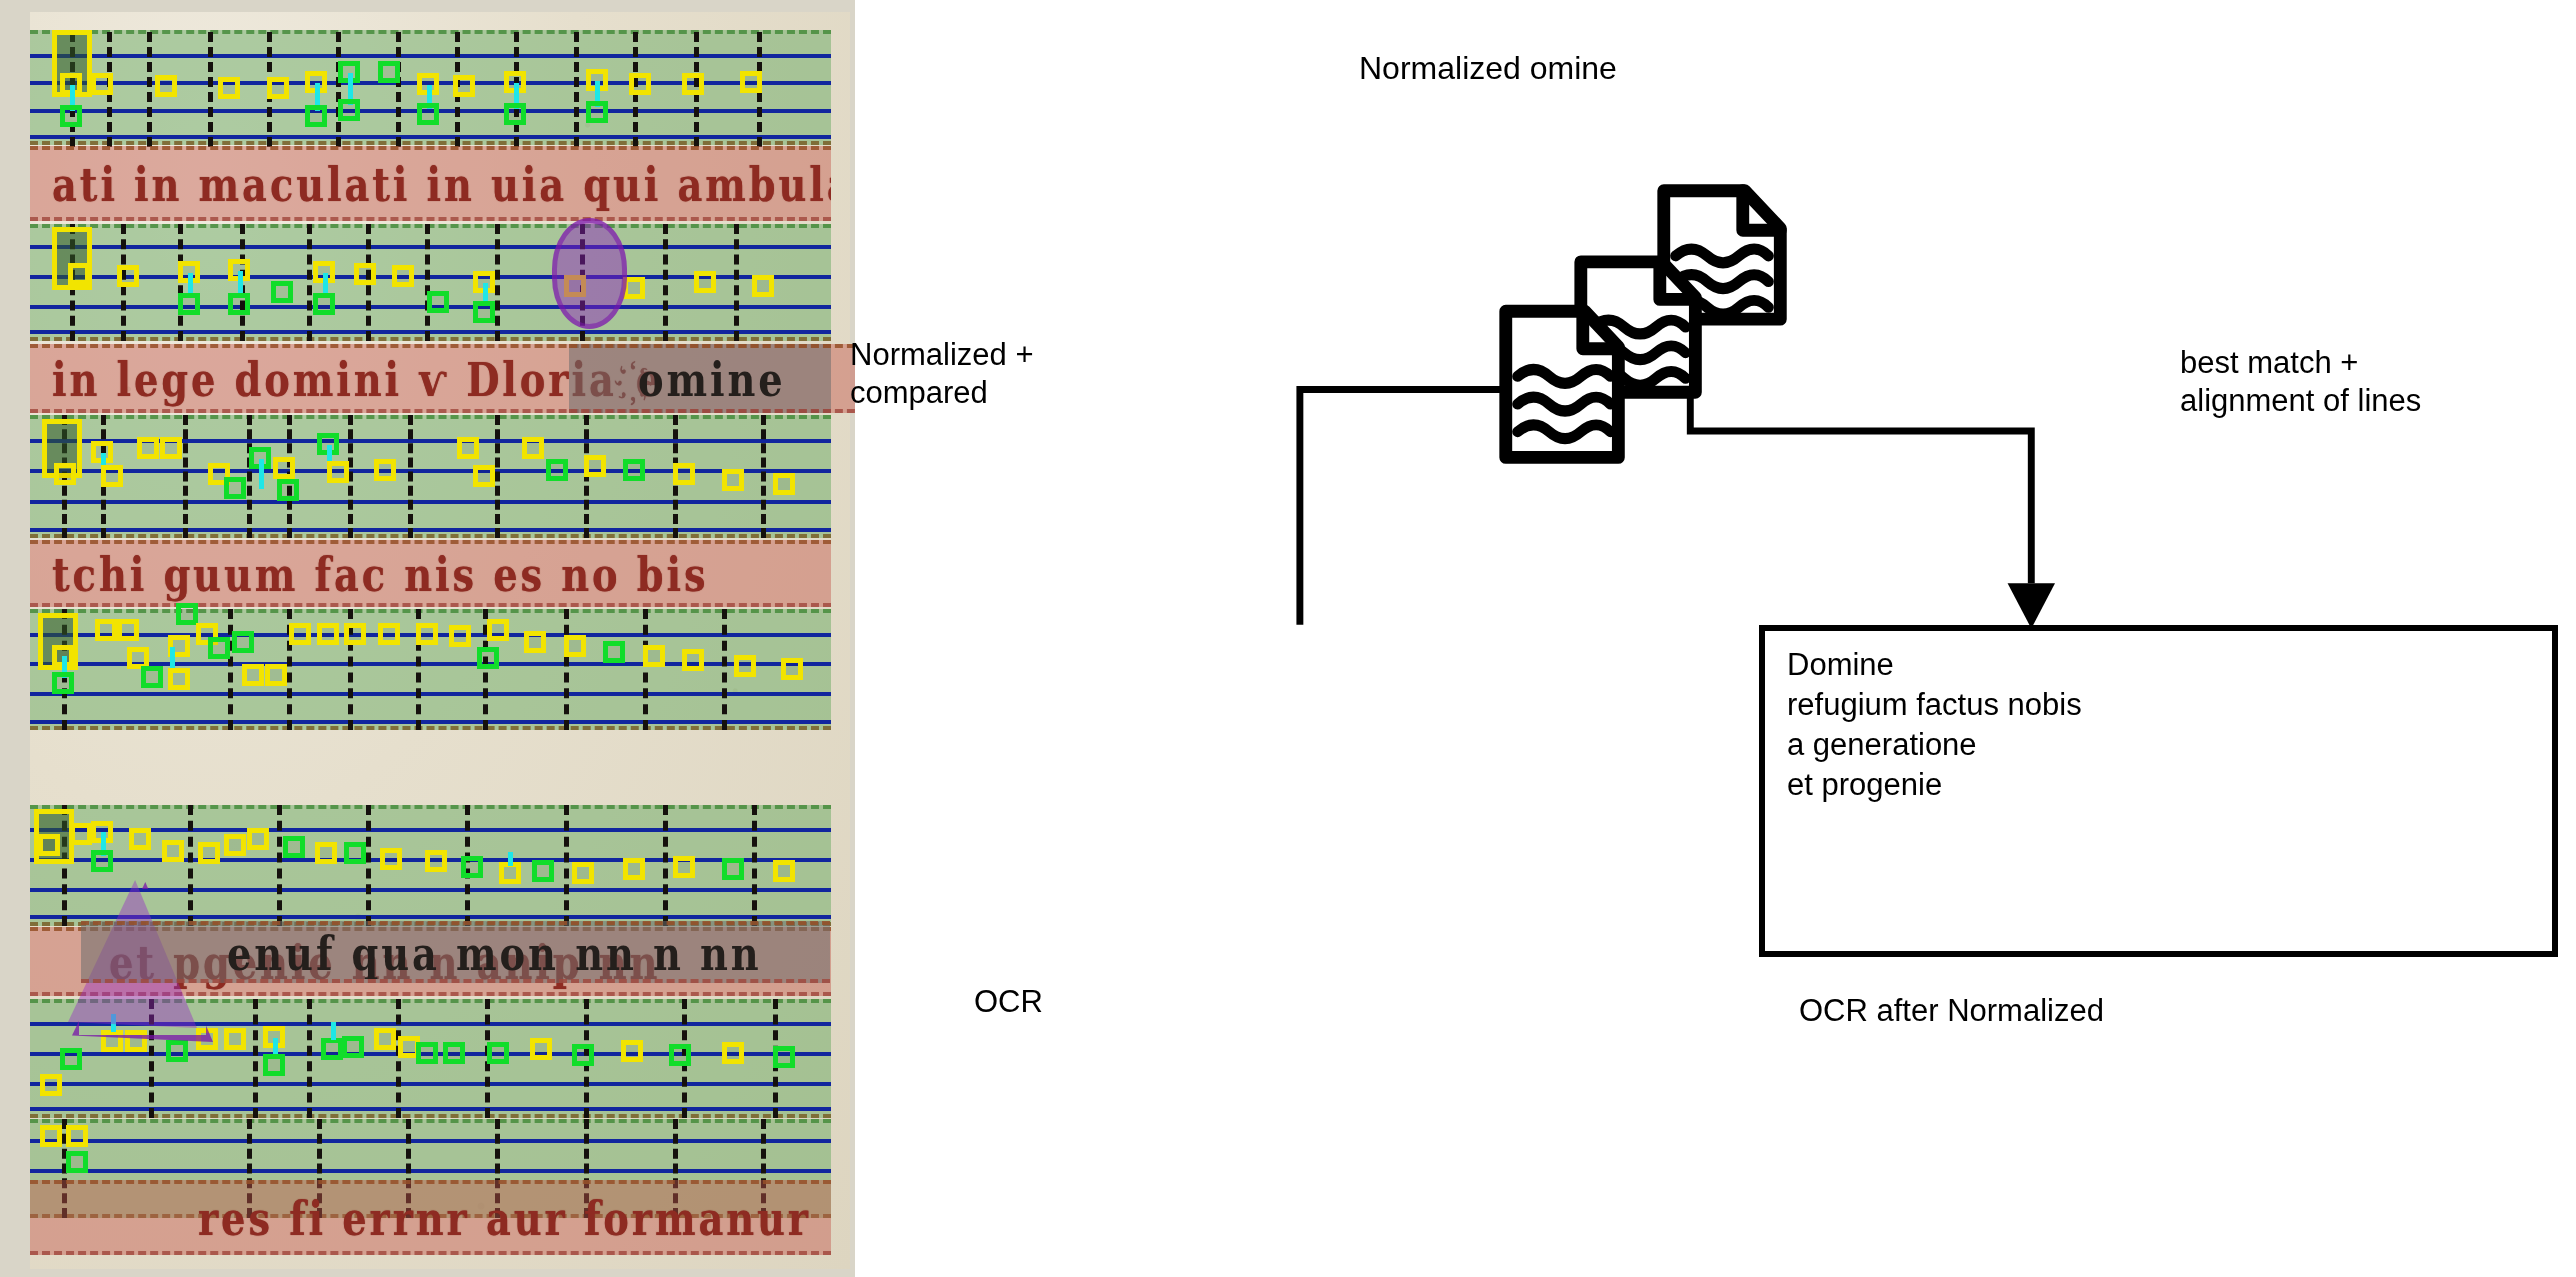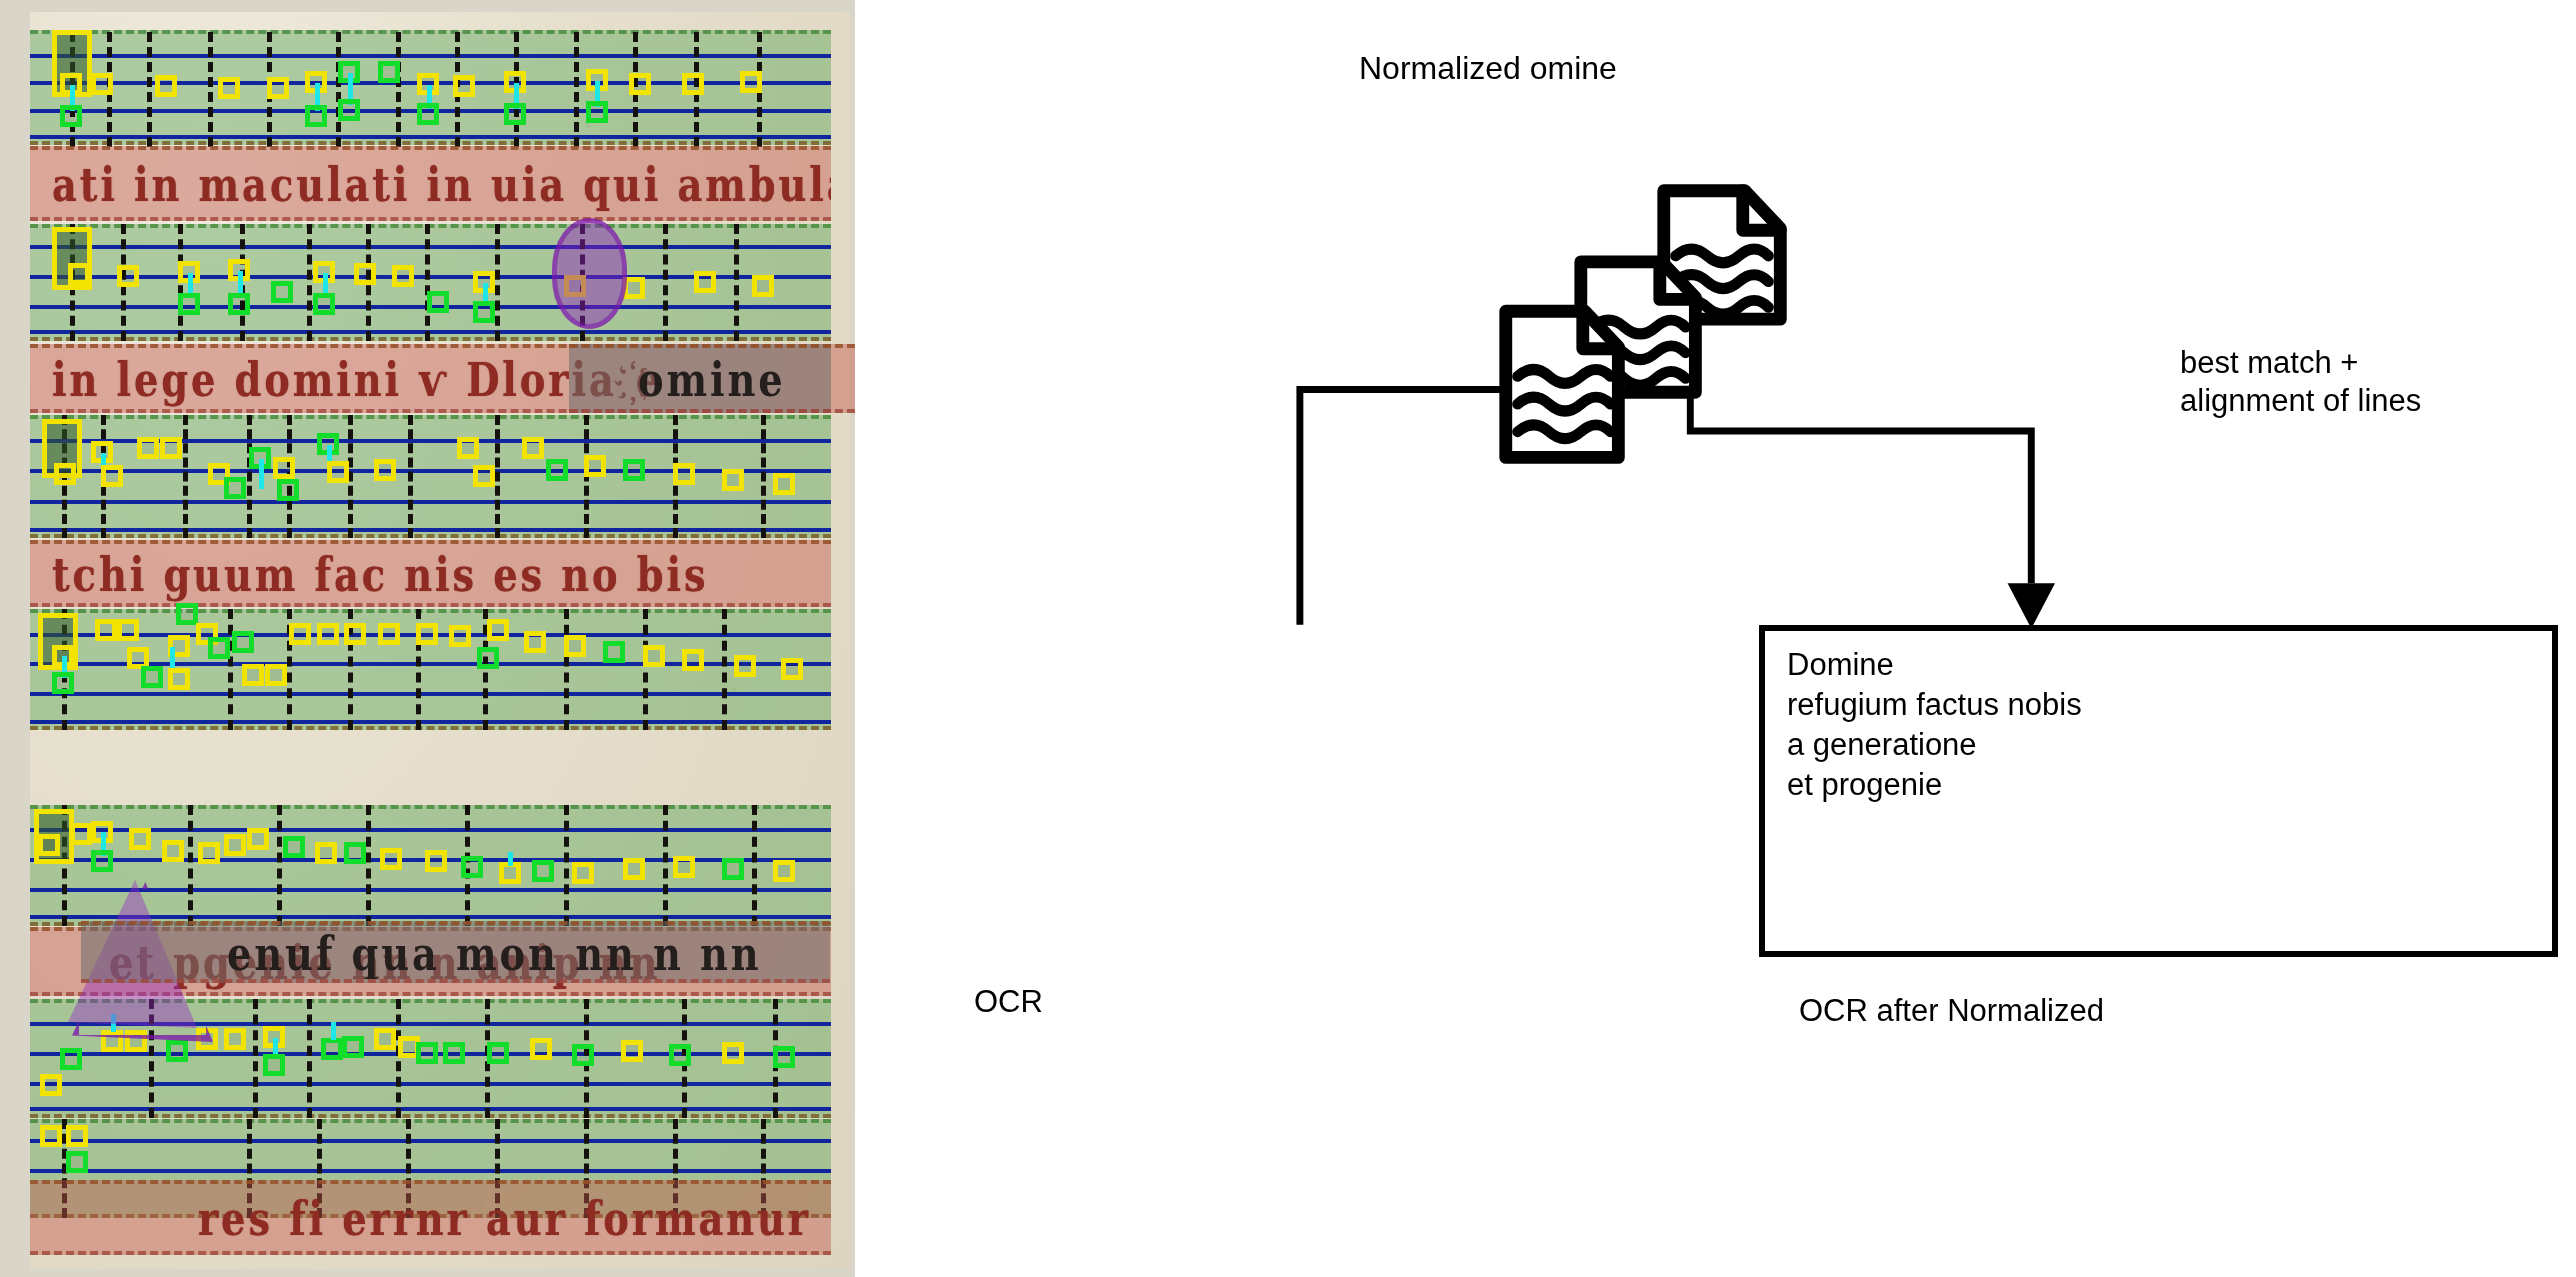--- a/index.html
+++ b/index.html
@@ -436,20 +436,22 @@
         <span class="band-text" style="margin-left:168px;">res fi  errnr  aur formanur</span>
       </div>
 
     </div>
   </div>
 
   <div id="diagram">
 
     <div class="lbl" id="title-normalized-chants">Normalized omine</div>
 
+    <div class="lbl" id="label-left">Normalized +
+compared</div>
     <div class="lbl" id="label-right">best match +
 alignment of lines</div>
 
     <svg id="connectors" viewBox="0 0 1741 1292" xmlns="http://www.w3.org/2000/svg">
 
       <path d="M 450 632 L 450 394 L 745 394" fill="none" stroke="#000" stroke-width="7"></path>
       <polygon points="745,374 800,394 745,414" fill="#000"></polygon>
 
       <path d="M 845 400 L 845 436 L 1190 436 L 1190 590" fill="none" stroke="#000" stroke-width="7"></path>
       <polygon points="1166,590 1214,590 1190,636" fill="#000"></polygon>

